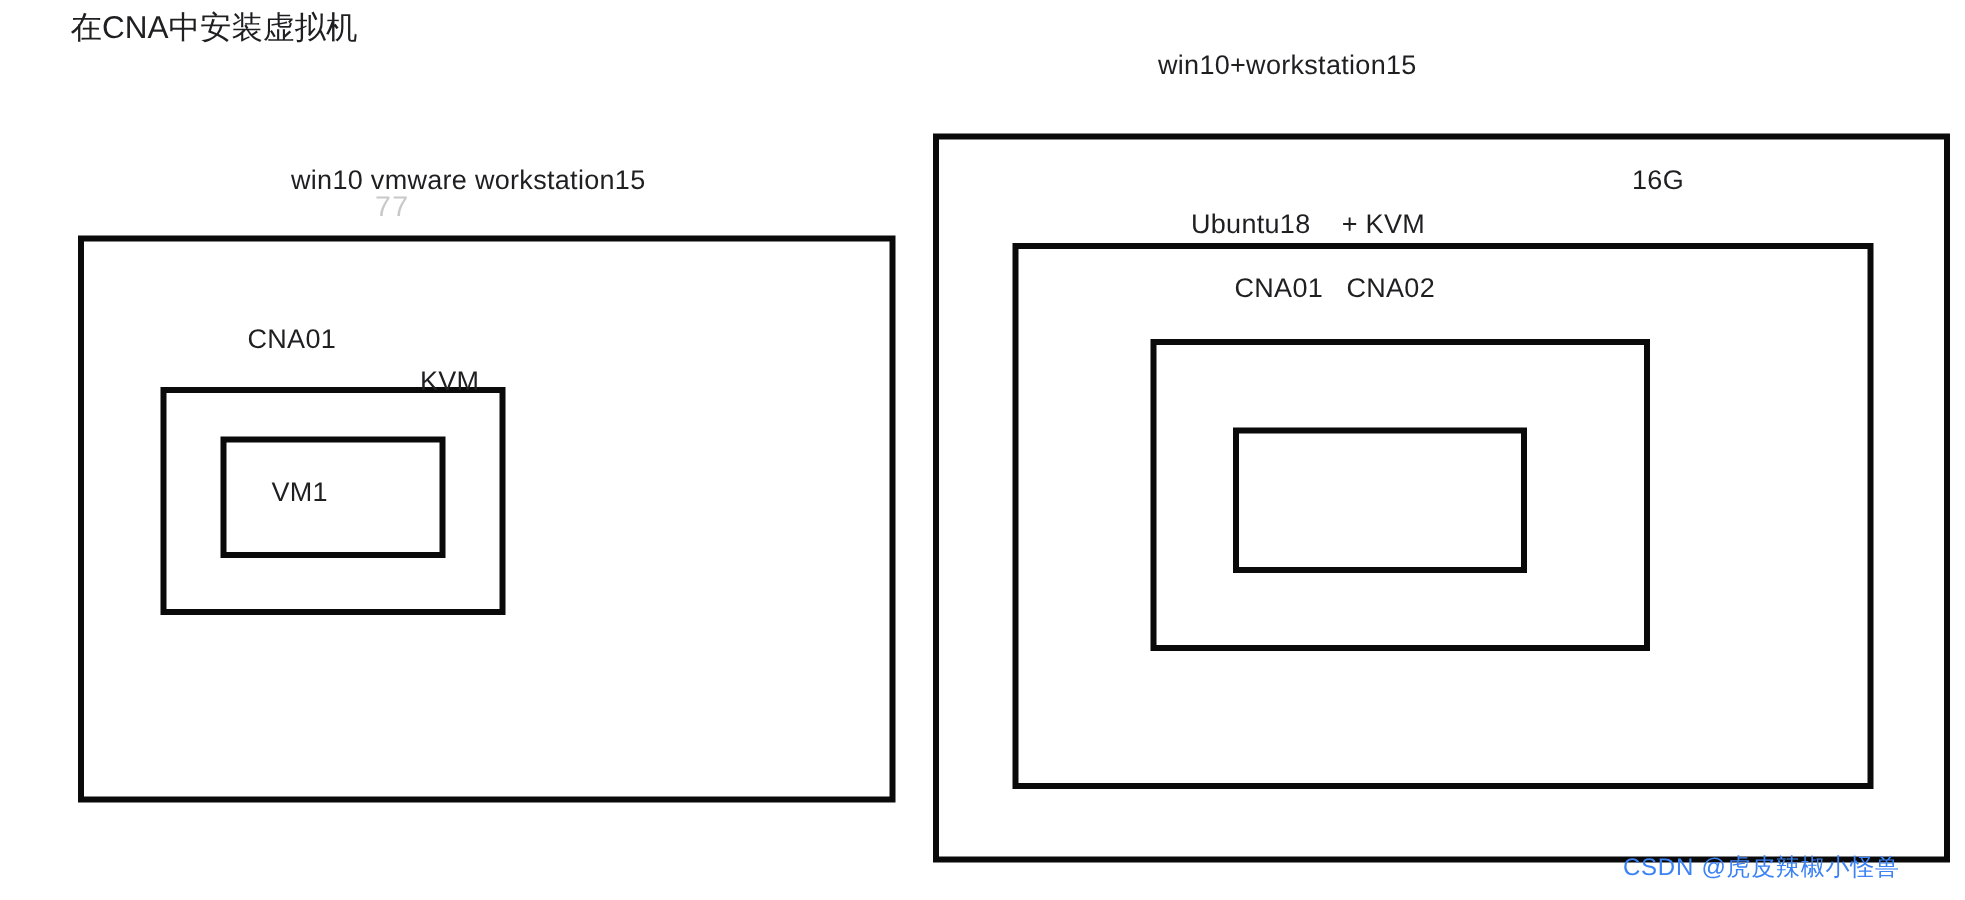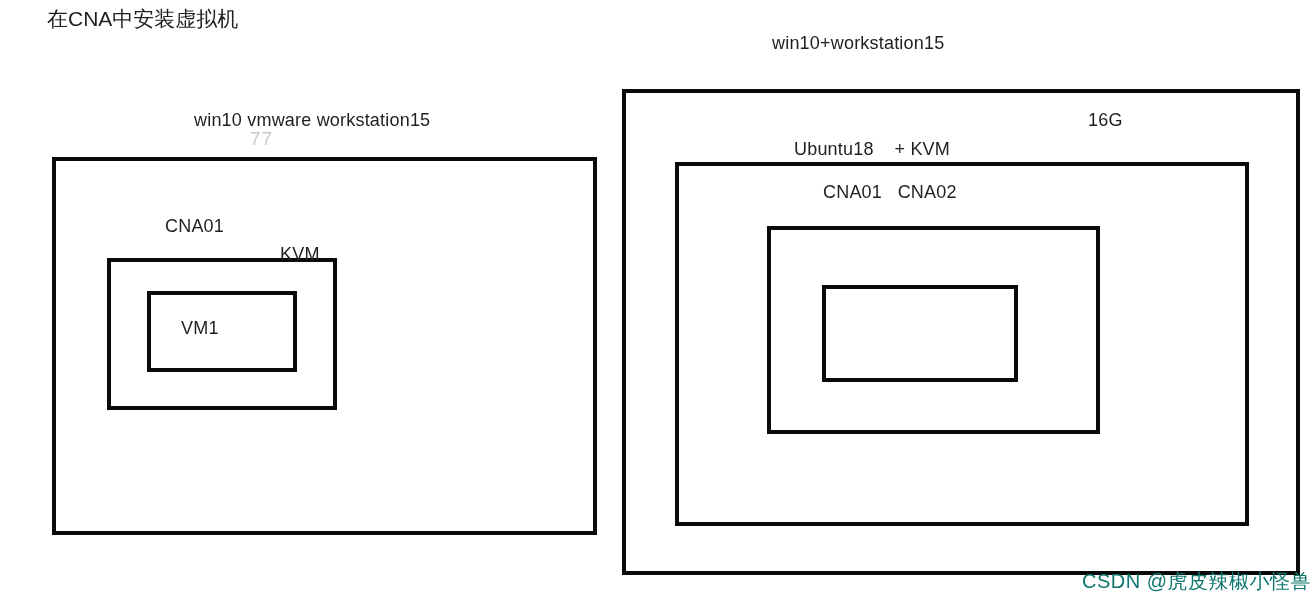--- a/index.html
+++ b/index.html
@@ -73,23 +73,23 @@
   }
   .wm-top {
     left: 250px;
     top: 128px;
     font-size: 19px;
     letter-spacing: 1px;
   }
   .wm-bottom {
     left: 1082px;
     top: 568px;
-    font-size: 20px;
+    font-size: 16px;
     letter-spacing: 0.5px;
-    color: #0f766e;
+    color: #3b82f6;
   }
 </style>
 </head>
 <body>
 
 <div id="canvas">
 
   <div class="note note-line1">在CNA中安装虚拟机</div>
 
   <div class="caption cap-left-title">win10 vmware workstation15</div>

